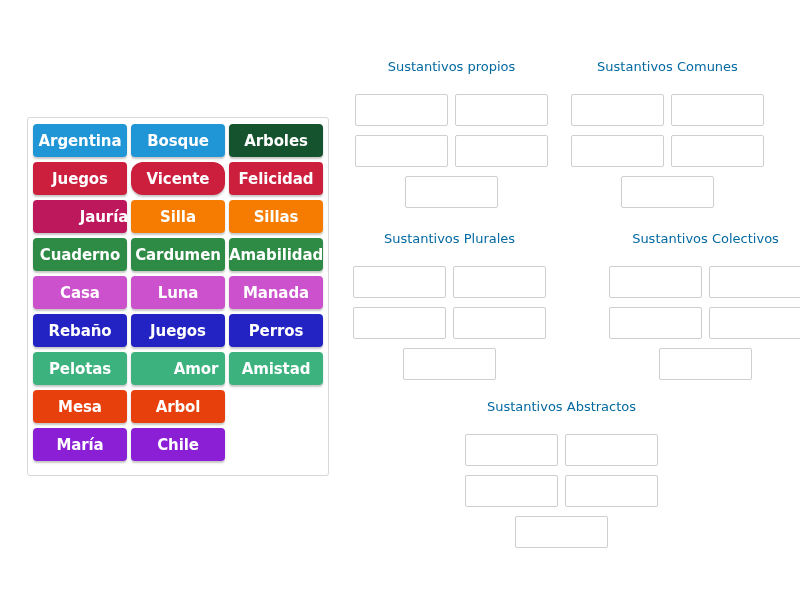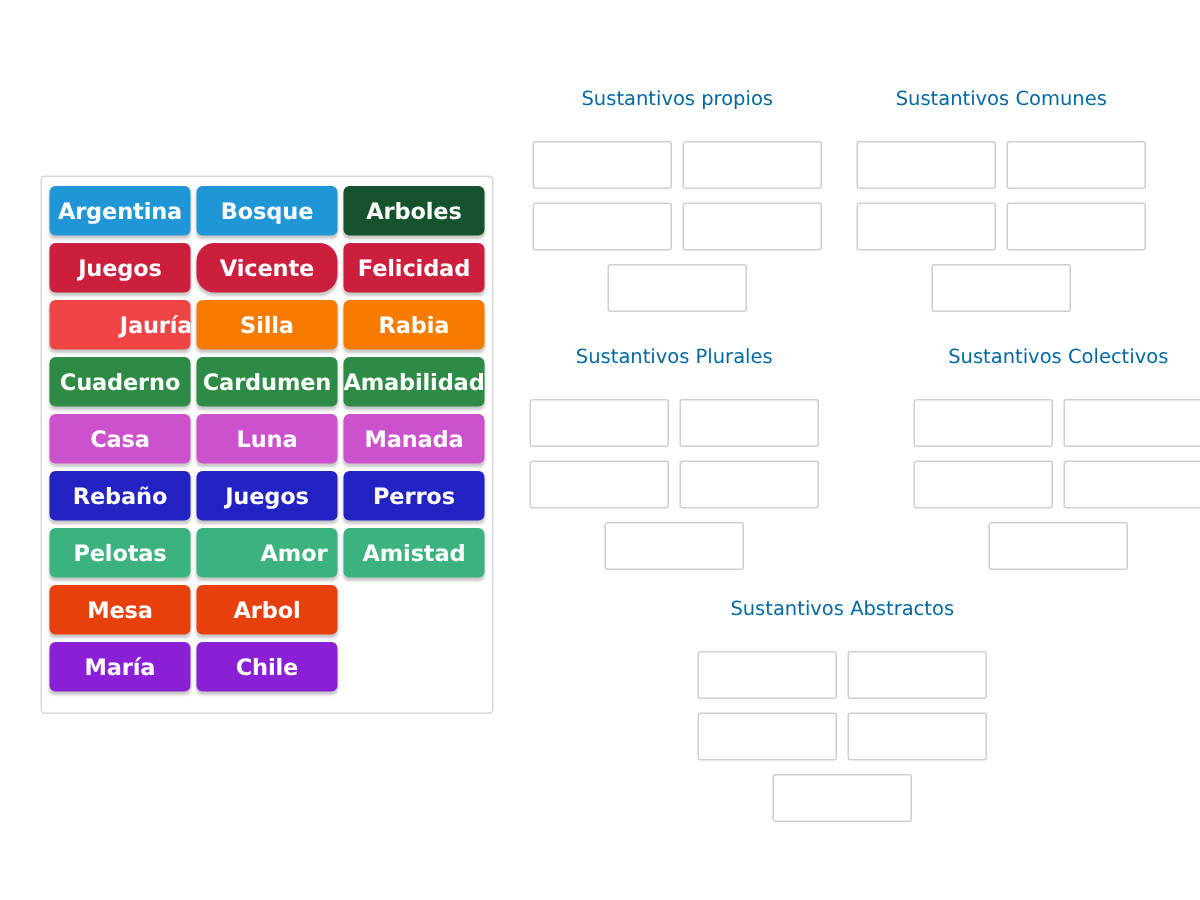--- a/index.html
+++ b/index.html
@@ -101,23 +101,23 @@
       <div class="tile" style="background: rgb(33, 150, 214);">Argentina</div>
       <div class="tile" style="background: rgb(33, 150, 214);">Bosque</div>
       <div class="tile" style="background: #14532d;">Arboles</div>
     </div>
     <div class="tile-row">
       <div class="tile" style="background: rgb(204, 31, 62);">Juegos</div>
       <div class="tile" style="background: rgb(204, 31, 62); border-radius: 12px;">Vicente</div>
       <div class="tile" style="background: rgb(204, 31, 62);">Felicidad</div>
     </div>
     <div class="tile-row">
-      <div class="tile" style="background: #ef4444; padding-left: 48px;">Jauría</div>
+      <div class="tile" style="background: #be185d; padding-left: 48px;">Jauría</div>
       <div class="tile" style="background: rgb(245, 124, 0);">Silla</div>
-      <div class="tile" style="background: rgb(245, 124, 0);">Rabia</div>
+      <div class="tile" style="background: rgb(245, 124, 0);">Sillas</div>
     </div>
     <div class="tile-row">
       <div class="tile" style="background: rgb(46, 139, 70);">Cuaderno</div>
       <div class="tile" style="background: rgb(46, 139, 70);">Cardumen</div>
       <div class="tile" style="background: rgb(46, 139, 70);">Amabilidad</div>
     </div>
     <div class="tile-row">
       <div class="tile" style="background: rgb(204, 81, 204);">Casa</div>
       <div class="tile" style="background: rgb(204, 81, 204);">Luna</div>
       <div class="tile" style="background: rgb(204, 81, 204);">Manada</div>

